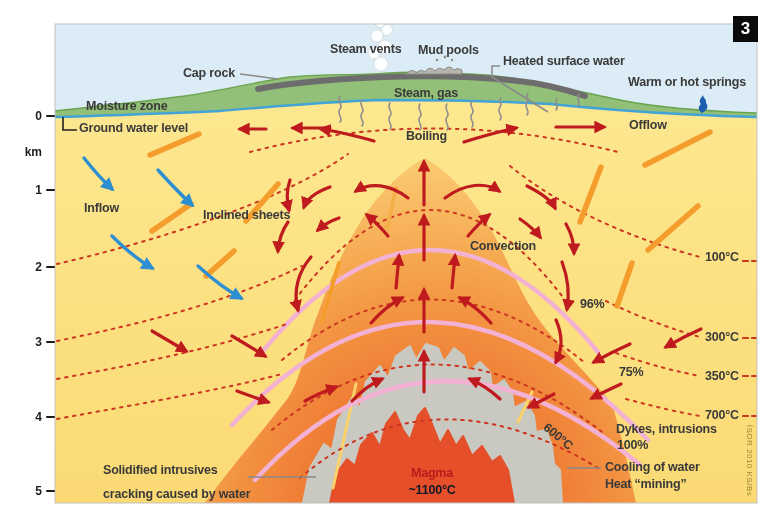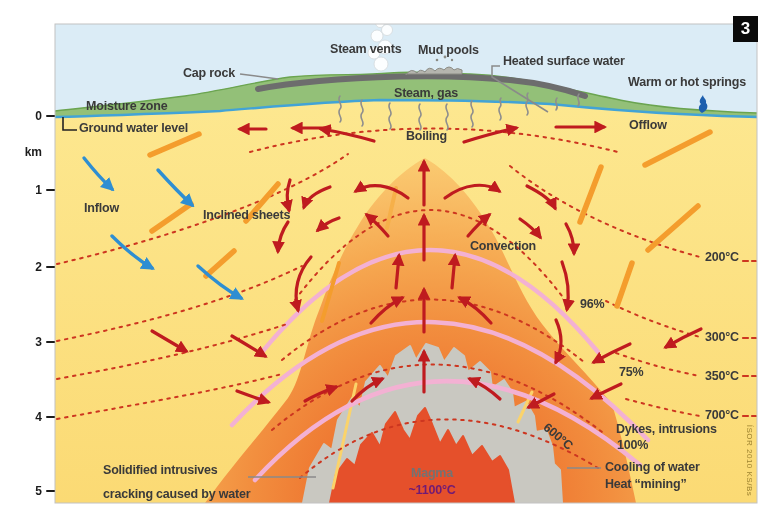--- a/index.html
+++ b/index.html
@@ -241,33 +241,33 @@
   <div class="lbl" style="left:86px;top:100px;">Moisture zone</div>
   <div class="lbl" style="left:79px;top:122px;">Ground water level</div>
   <div class="lbl" style="left:382px;top:87px;margin-left:12px;">Steam, gas</div>
 
   <div class="lbl" style="left:406px;top:130px;">Boiling</div>
   <div class="lbl" style="left:629px;top:119px;">Offlow</div>
   <div class="lbl" style="left:84px;top:202px;">Inflow</div>
   <div class="lbl" style="left:203px;top:209px;">Inclined sheets</div>
   <div class="lbl" style="left:470px;top:240px;">Convection</div>
 
-  <div class="lbl" style="left:705px;top:251px;">200°C</div>
+  <div class="lbl" style="left:705px;top:251px;">100°C</div>
   <div class="lbl" style="left:580px;top:298px;">96%</div>
   <div class="lbl" style="left:705px;top:331px;">300°C</div>
   <div class="lbl" style="left:619px;top:366px;">75%</div>
   <div class="lbl" style="left:705px;top:370px;">350°C</div>
   <div class="lbl" style="left:705px;top:409px;">700°C</div>
   <div class="lbl rot600" style="left:549px;top:421px;">600°C</div>
 
   <div class="lbl" style="left:616px;top:423px;">Dykes, intrusions</div>
   <div class="lbl" style="left:617px;top:439px;">100%</div>
   <div class="lbl" style="left:605px;top:461px;">Cooling of water</div>
   <div class="lbl" style="left:605px;top:478px;">Heat “mining”</div>
-  <div class="lbl center80" style="left:392px;top:467px;color:#737373;">Magma</div>
-  <div class="lbl center80" style="left:392px;top:484px;color:#701a75;">~1100°C</div>
+  <div class="lbl center80" style="left:392px;top:467px;color:#b91c1c;">Magma</div>
+  <div class="lbl center80" style="left:392px;top:484px;color:#0f172a;">~1100°C</div>
   <div class="lbl" style="left:103px;top:464px;">Solidified intrusives</div>
   <div class="lbl" style="left:103px;top:488px;">cracking caused by water</div>
 
   <div class="badge">3</div>
   <div class="watermark">ÍSOR 2010 KS/Bs</div>
 
 </div>
 
 </body></html>

